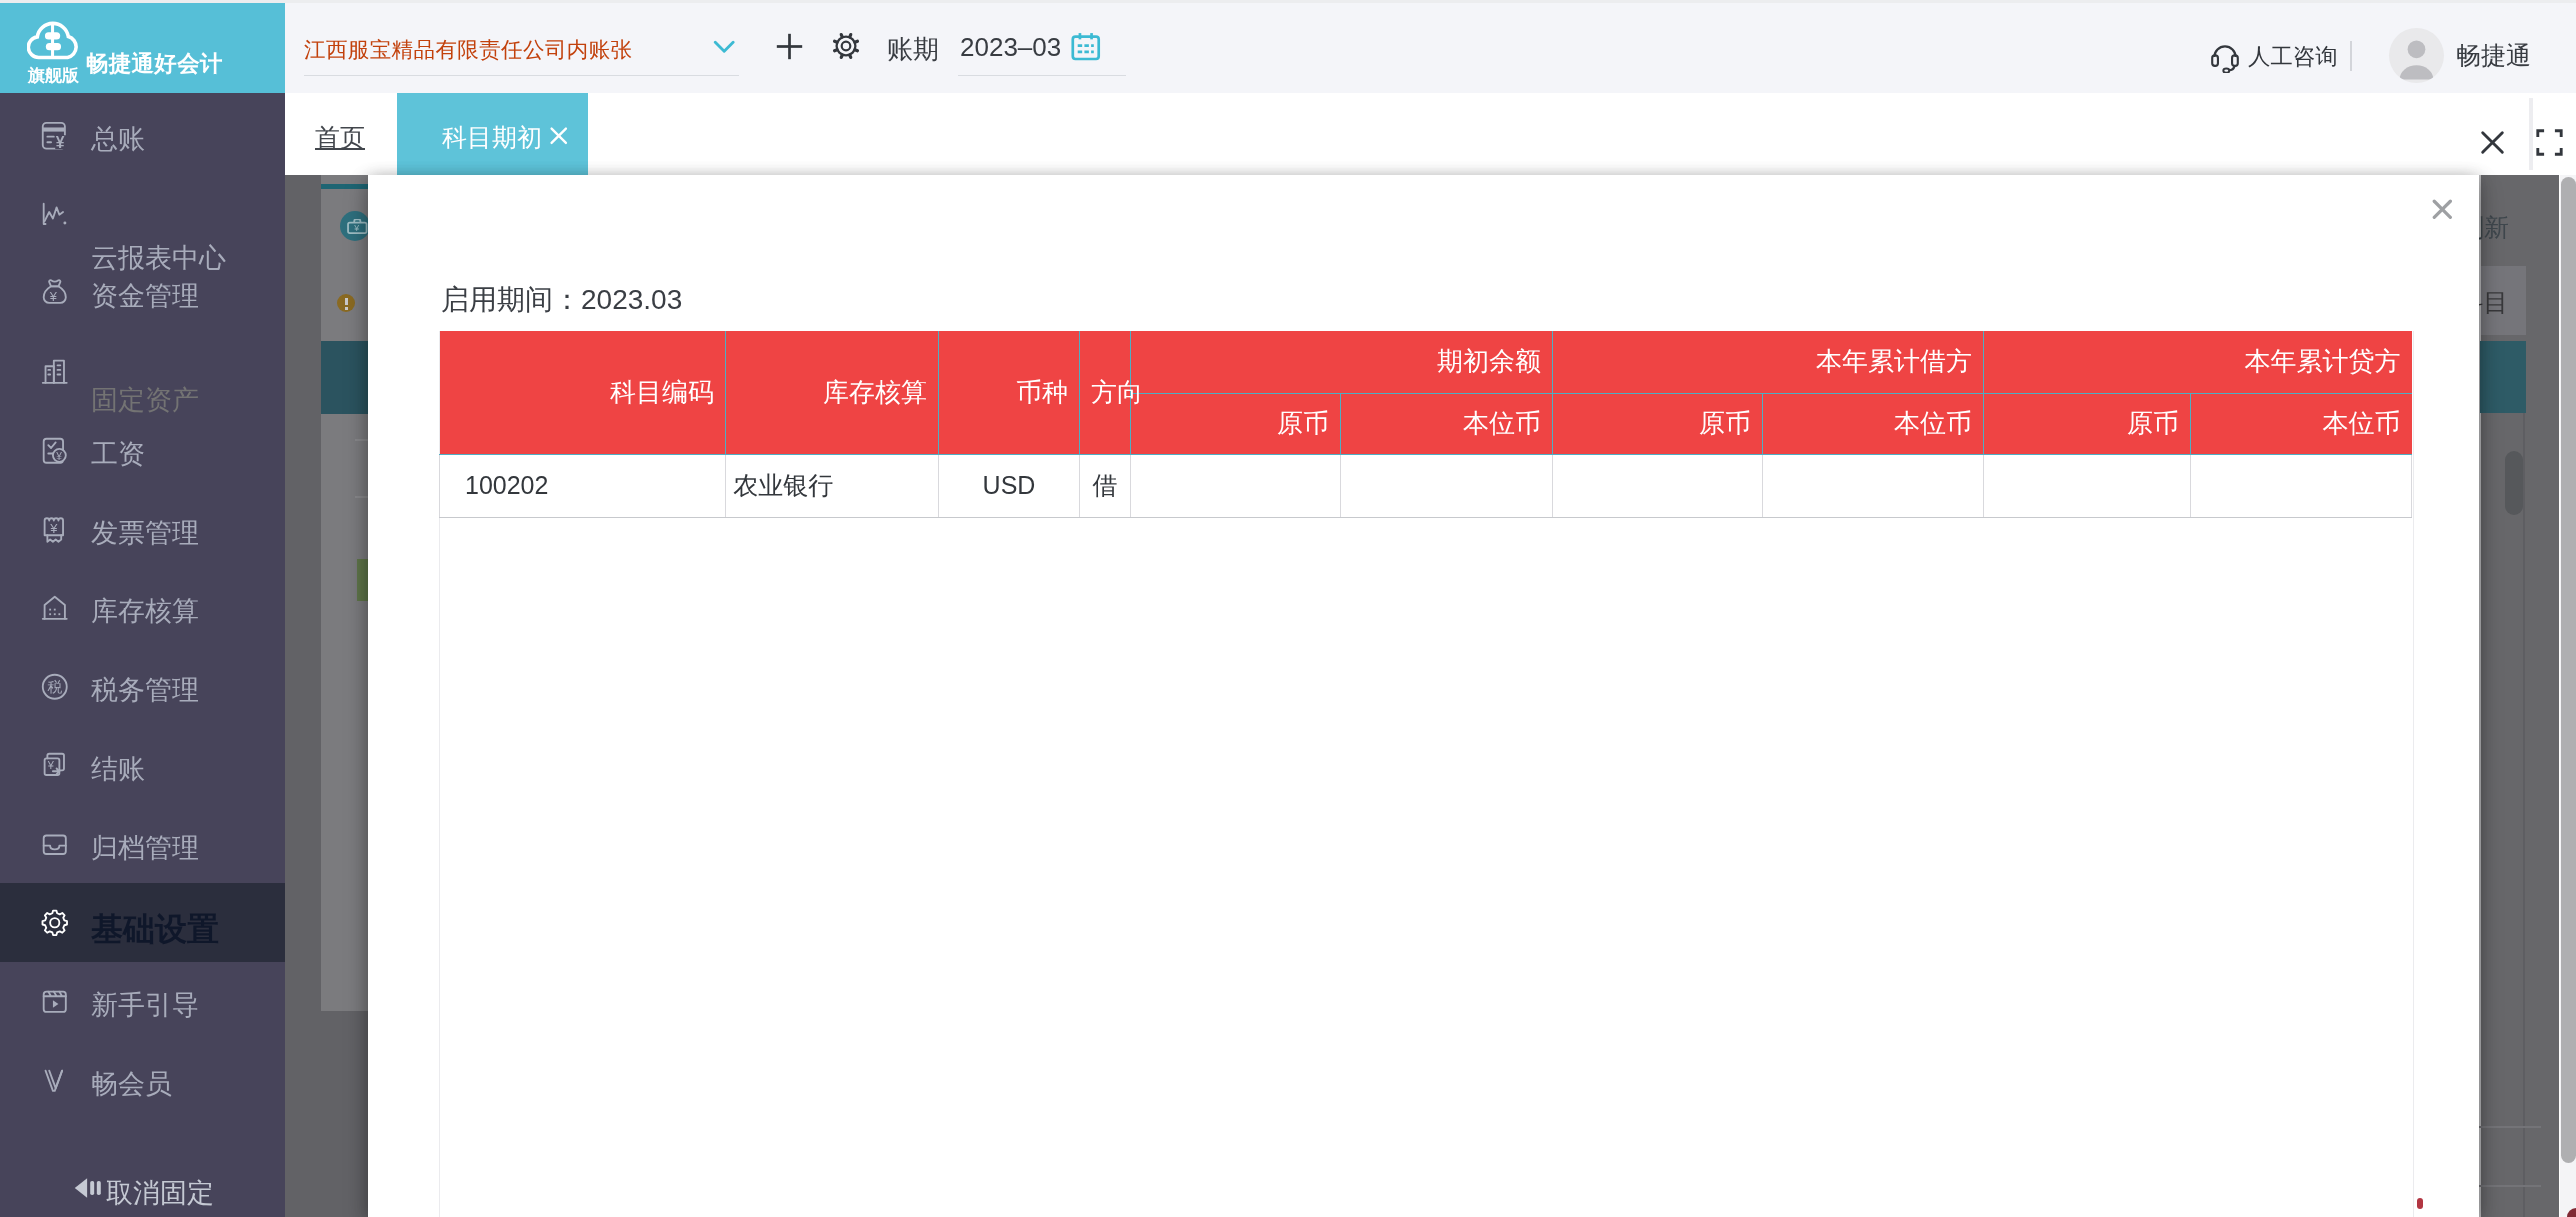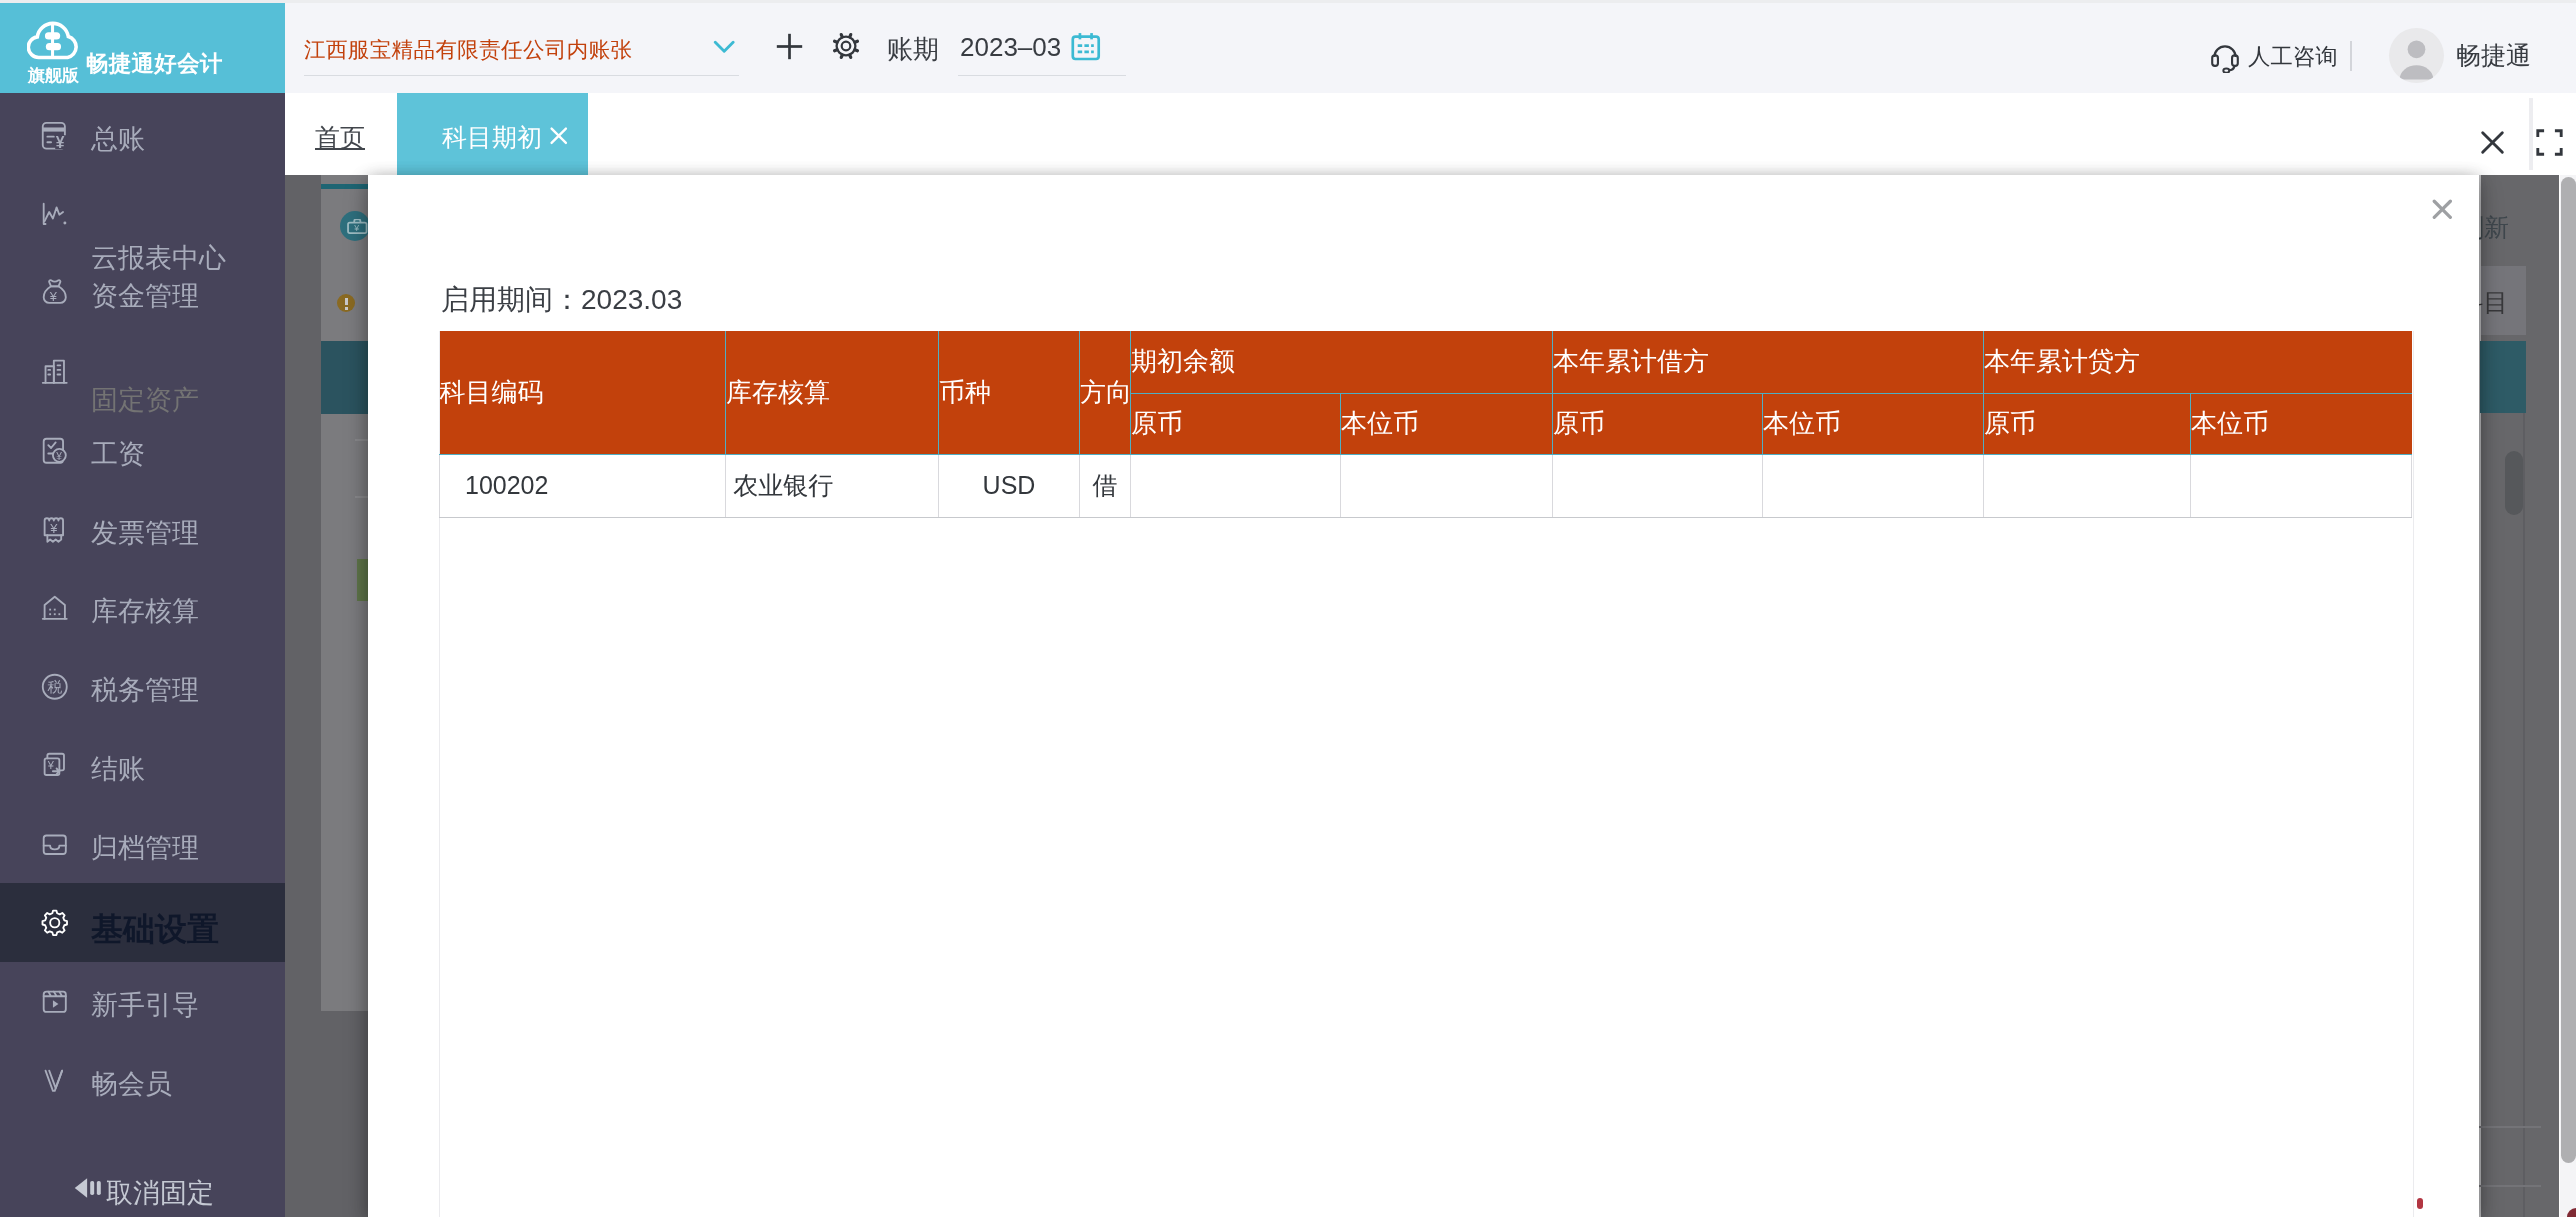--- a/index.html
+++ b/index.html
@@ -270,22 +270,22 @@
           <td class="bc"></td>
           <td class="bc"></td>
           <td class="bc"></td>
           <td class="bc"></td>
           <td class="bc"></td>
     </tr>
   </tbody>
     </table>
 </div>
 <style>
-  td.hc{background:#c2410c;color:#fff;font-size:26px;text-align:left;vertical-align:middle;
-    border:1.8px solid #4FAEC4;padding:0;white-space:nowrap;}
+  td.hc{background:#ef4444;color:#fff;font-size:26px;text-align:right;vertical-align:middle;
+    border:1.8px solid #4FAEC4;padding:11px;white-space:nowrap;}
   table{border:none;}
   td.hc:first-child,tr td.hc.first{border-left:none;}
   td.hc.last{border-right:none;}
   tr.hr1 td{border-top:none;}
   td.hb{border-bottom:1.8px solid #4FAEC4;}
   table tr:first-child td.hc{border-top:none;}
   td.bc{background:#fff;color:#33373C;font-size:25px;text-align:center;vertical-align:middle;
     border-left:1.8px solid #D9D9DD;border-right:1.8px solid #D9D9DD;border-bottom:1.8px solid #C7C9CD;padding:0;}
 </style>
 <div class="abs" style="left:0;top:0;width:2576px;height:2.7px;background:#ECEDEF;"></div>

